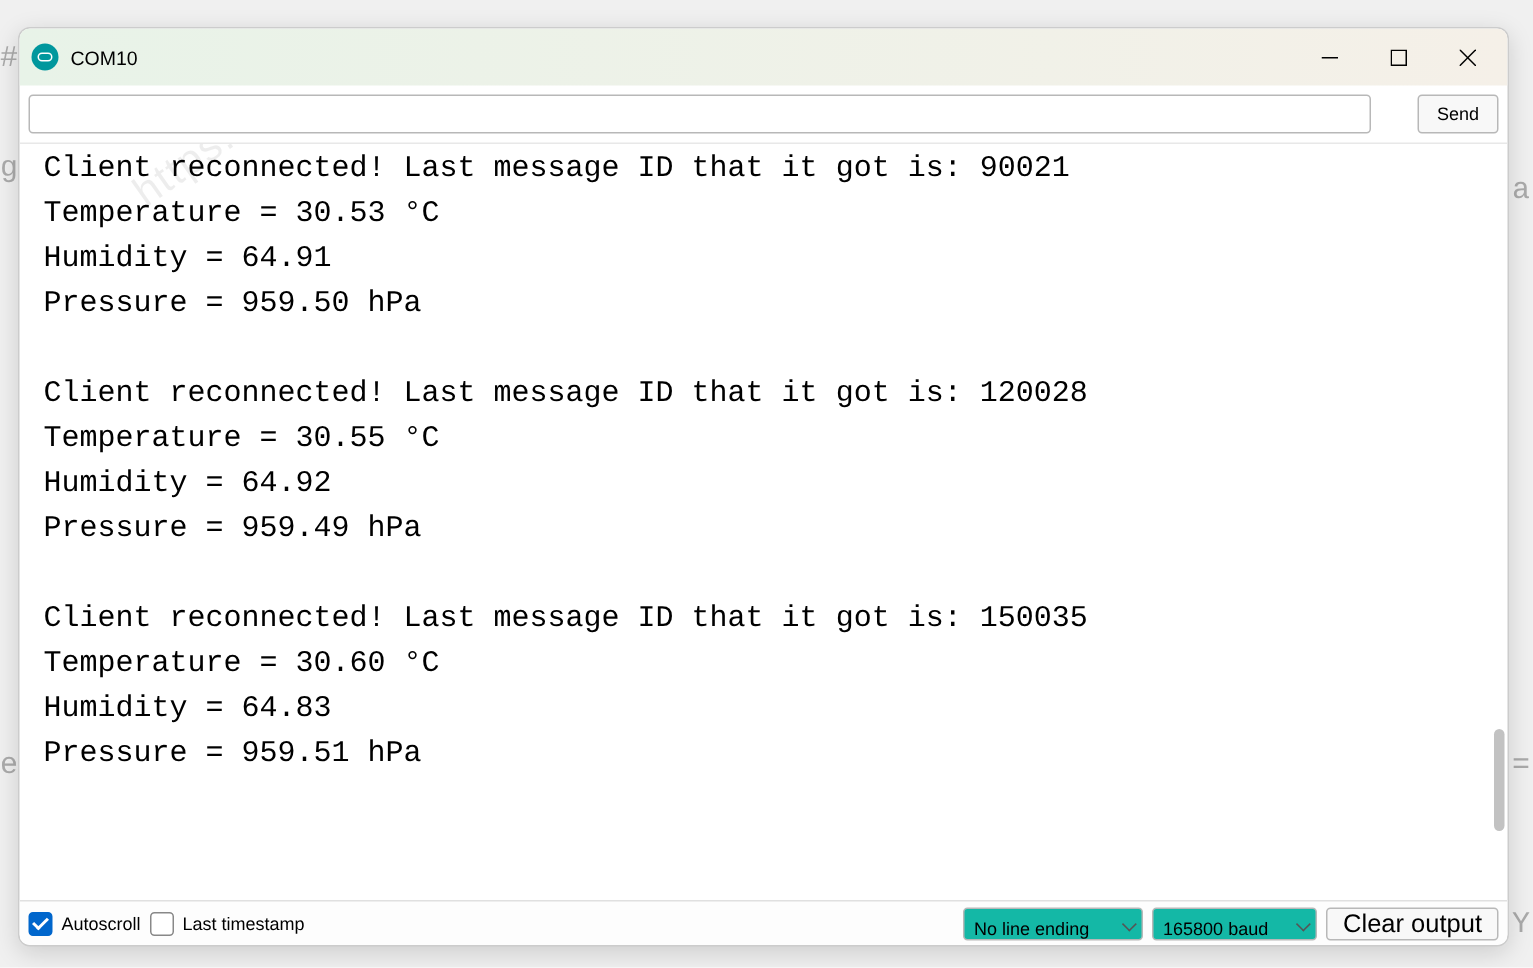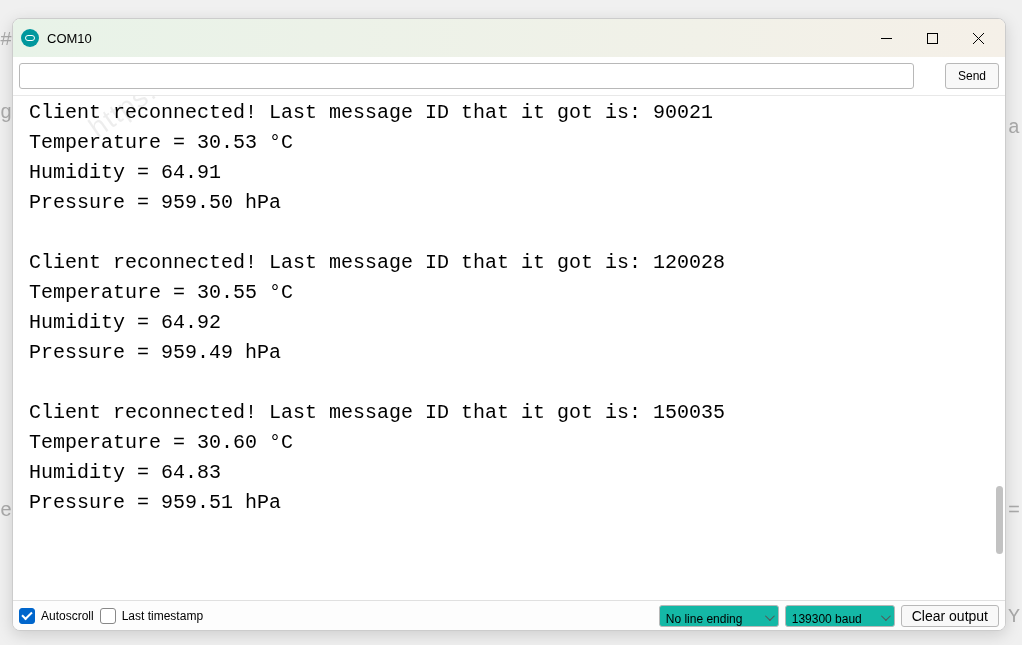--- a/index.html
+++ b/index.html
@@ -185,21 +185,21 @@
   border: solid #555;
   border-width: 0 1px 1px 0;
   transform: rotate(45deg) translateY(-2px);
 }
 .clear-btn {
   height: 22px;
   border: 1px solid #b8b8b8;
   border-radius: 3px;
   background: #f8f8f8;
   padding: 0 10px;
-  font-size: 14px;
+  font-size: 17px;
   cursor: pointer;
 }
 .watermark {
   position: absolute;
   left: 70px;
   top: 22px;
   font-size: 28px;
   color: rgba(0,0,0,0.07);
   transform: rotate(-35deg);
   transform-origin: left top;
@@ -285,18 +285,18 @@
     </label>
     <label class="checkbox-wrap">
       <span class="chk"></span>
       <span>Last timestamp</span>
     </label>
     <div class="spacer"></div>
     <div class="select" style="min-width:120px;">
       <span>No line ending</span>
     </div>
     <div class="select" style="min-width:110px;">
-      <span>139300 baud</span>
+      <span>165800 baud</span>
     </div>
     <button class="clear-btn">Clear output</button>
   </div>
 
 </div>
 
 </body></html>

